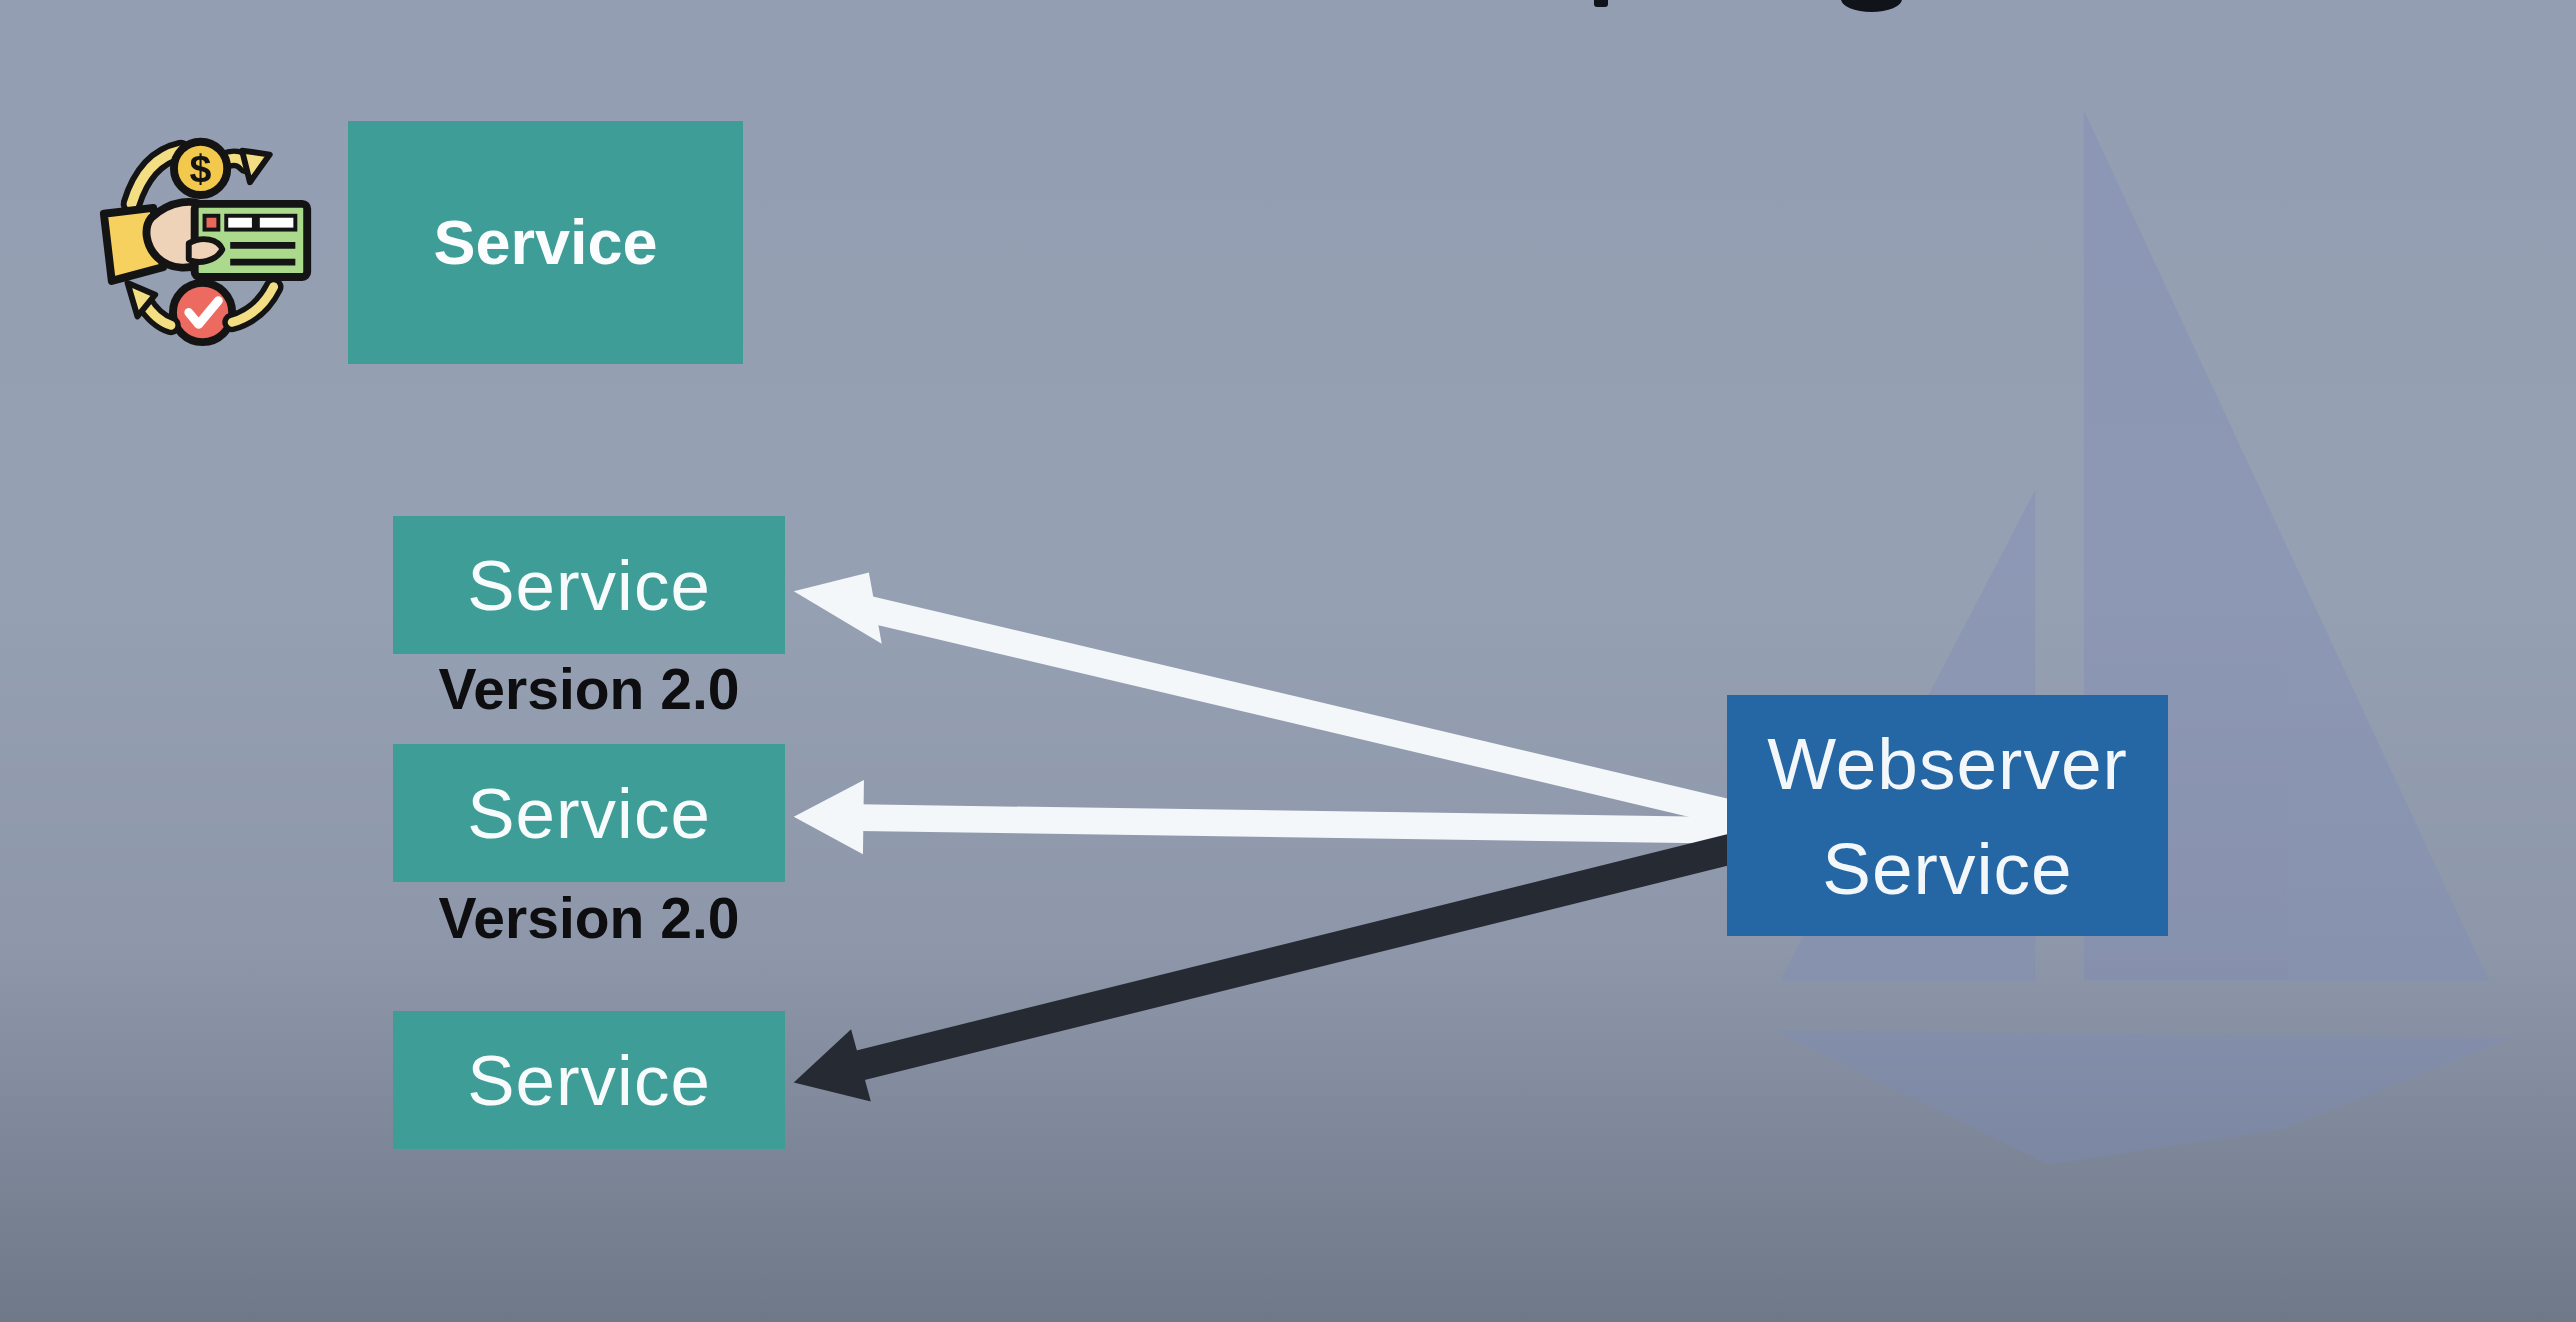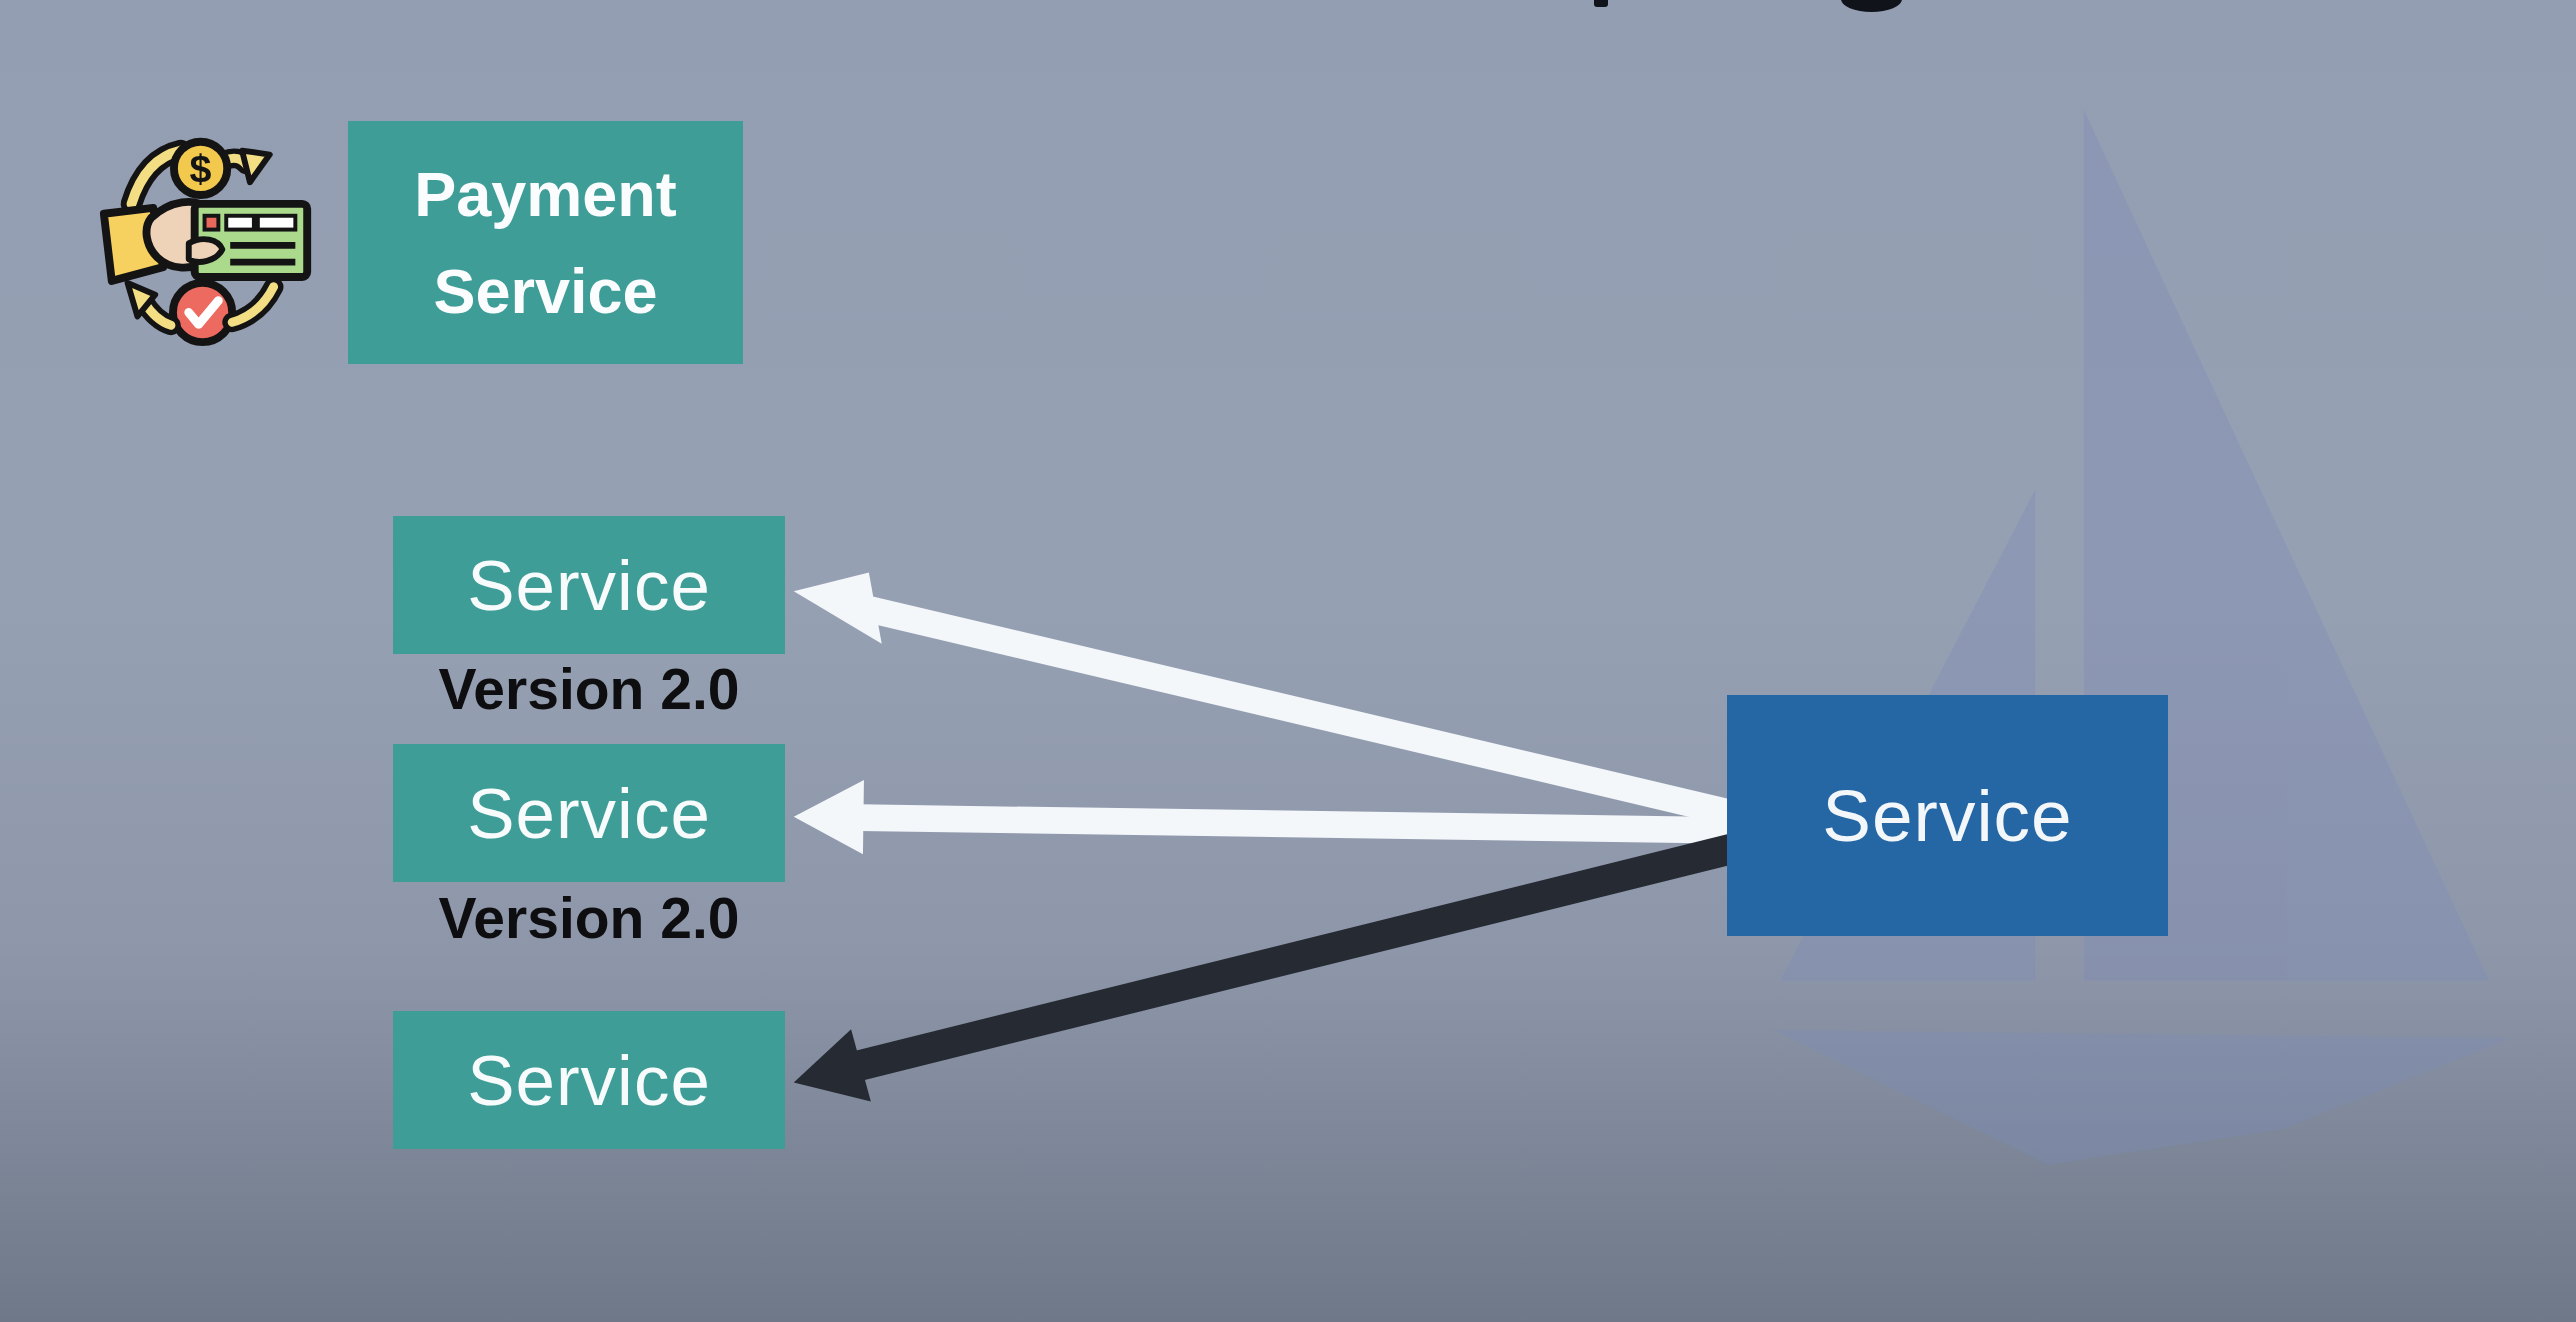--- a/index.html
+++ b/index.html
@@ -108,36 +108,36 @@
     <g>
       <path d="M50,186 Q62,206 78,211" fill="none" stroke="#141414" stroke-width="20" stroke-linecap="round"></path>
       <path d="M50,186 Q62,206 78,211" fill="none" stroke="#F3DE84" stroke-width="9" stroke-linecap="round"></path>
       <polygon points="34,168 62,180 44,202" fill="#F3DE84" stroke="#141414" stroke-width="6" stroke-linejoin="round"></polygon>
       <path d="M140,208 Q168,200 182,172" fill="none" stroke="#141414" stroke-width="20" stroke-linecap="round"></path>
       <path d="M140,208 Q168,200 182,172" fill="none" stroke="#F3DE84" stroke-width="9" stroke-linecap="round"></path>
     </g>
   </svg>
 
   <div class="node teal" id="payment-box">
-    <div class="ln">Payment</div>
     <div class="ln">Service</div>
   </div>
 
   <div class="node teal svc-box" id="svc1">
     <div class="ln">Service</div>
   </div>
   <div class="version" id="ver1">Version 2.0</div>
 
   <div class="node teal svc-box" id="svc2">
     <div class="ln">Service</div>
   </div>
   <div class="version" id="ver2">Version 2.0</div>
 
   <div class="node teal svc-box" id="svc3">
     <div class="ln">Service</div>
   </div>
 
   <div class="node blue" id="webserver-box">
+    <div class="ln">Webserver</div>
     <div class="ln">Service</div>
   </div>
 
 </div>
 
 
 </body></html>

